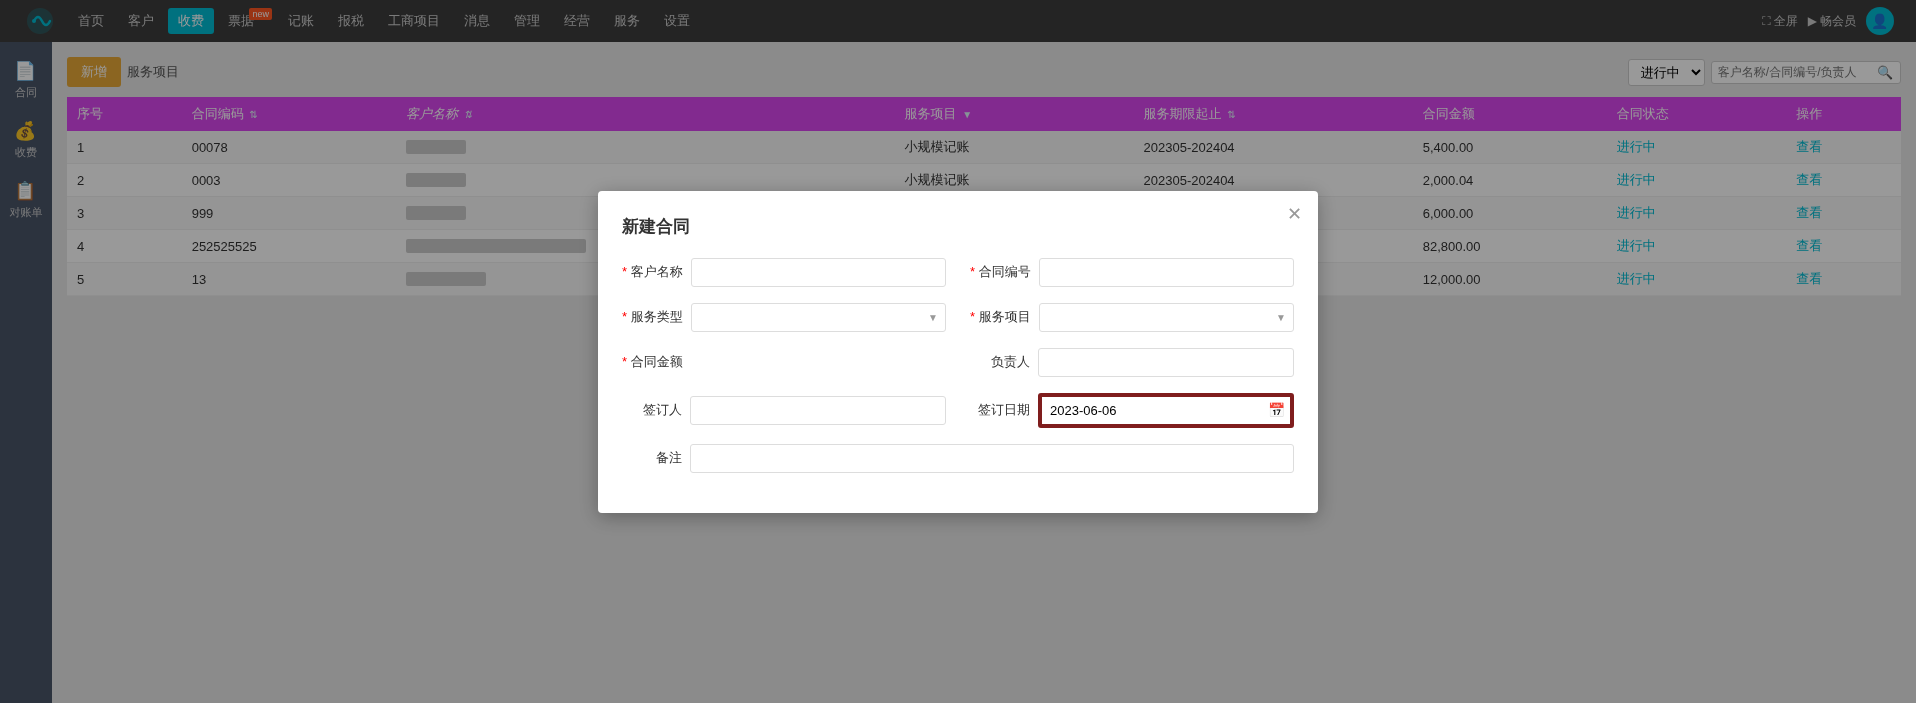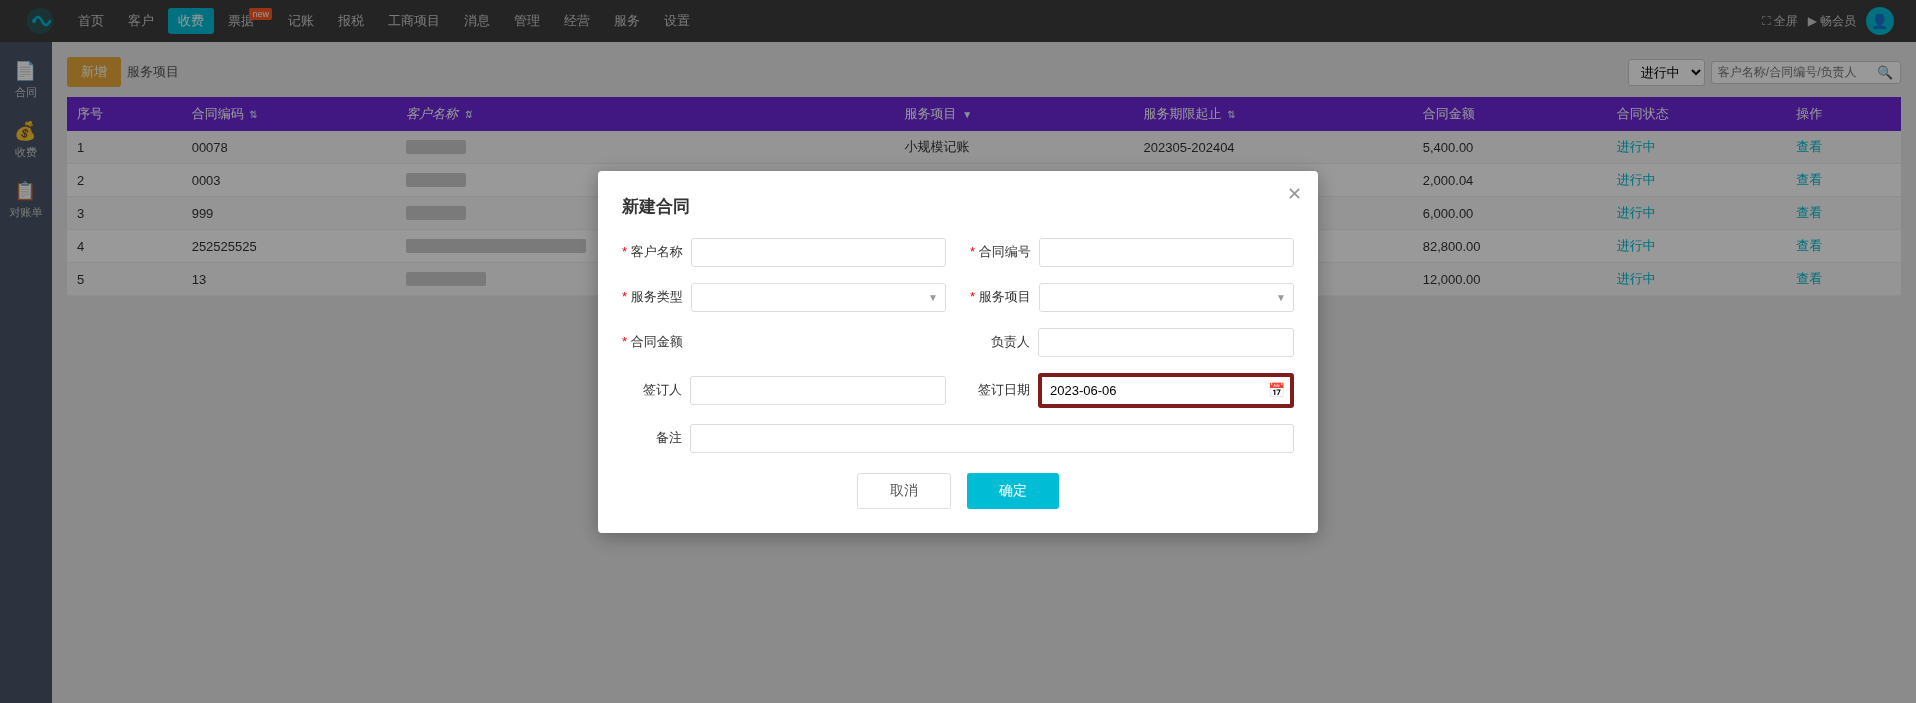--- a/index.html
+++ b/index.html
@@ -156,21 +156,21 @@
       width: 160px;
     }
 
     
     .data-table {
       width: 100%;
       border-collapse: collapse;
       background: #fff;
     }
     .data-table thead tr {
-      background: #6d28d9;
+      background: #d946ef;
       color: #fff;
     }
     .data-table thead th {
       padding: 8px 10px;
       text-align: left;
       font-weight: normal;
       font-size: 13px;
       white-space: nowrap;
     }
     .data-table tbody tr:nth-child(odd) { background: #f9f9f9; }
@@ -548,18 +548,14 @@
           <span class="date-icon">📅</span>
         </div>
       </div>
     </div>
 
     <div class="form-full-row">
       <label class="form-label" style="min-width:60px;text-align:right;">备注</label>
       <input type="text" class="form-input" style="flex: 1 1 0%;">
     </div>
 
-    <div class="modal-footer">
-      <button class="btn-cancel">取消</button>
-      <button class="btn-confirm">确定</button>
-    </div>
   </div>
 </div>
 
 </body></html>

